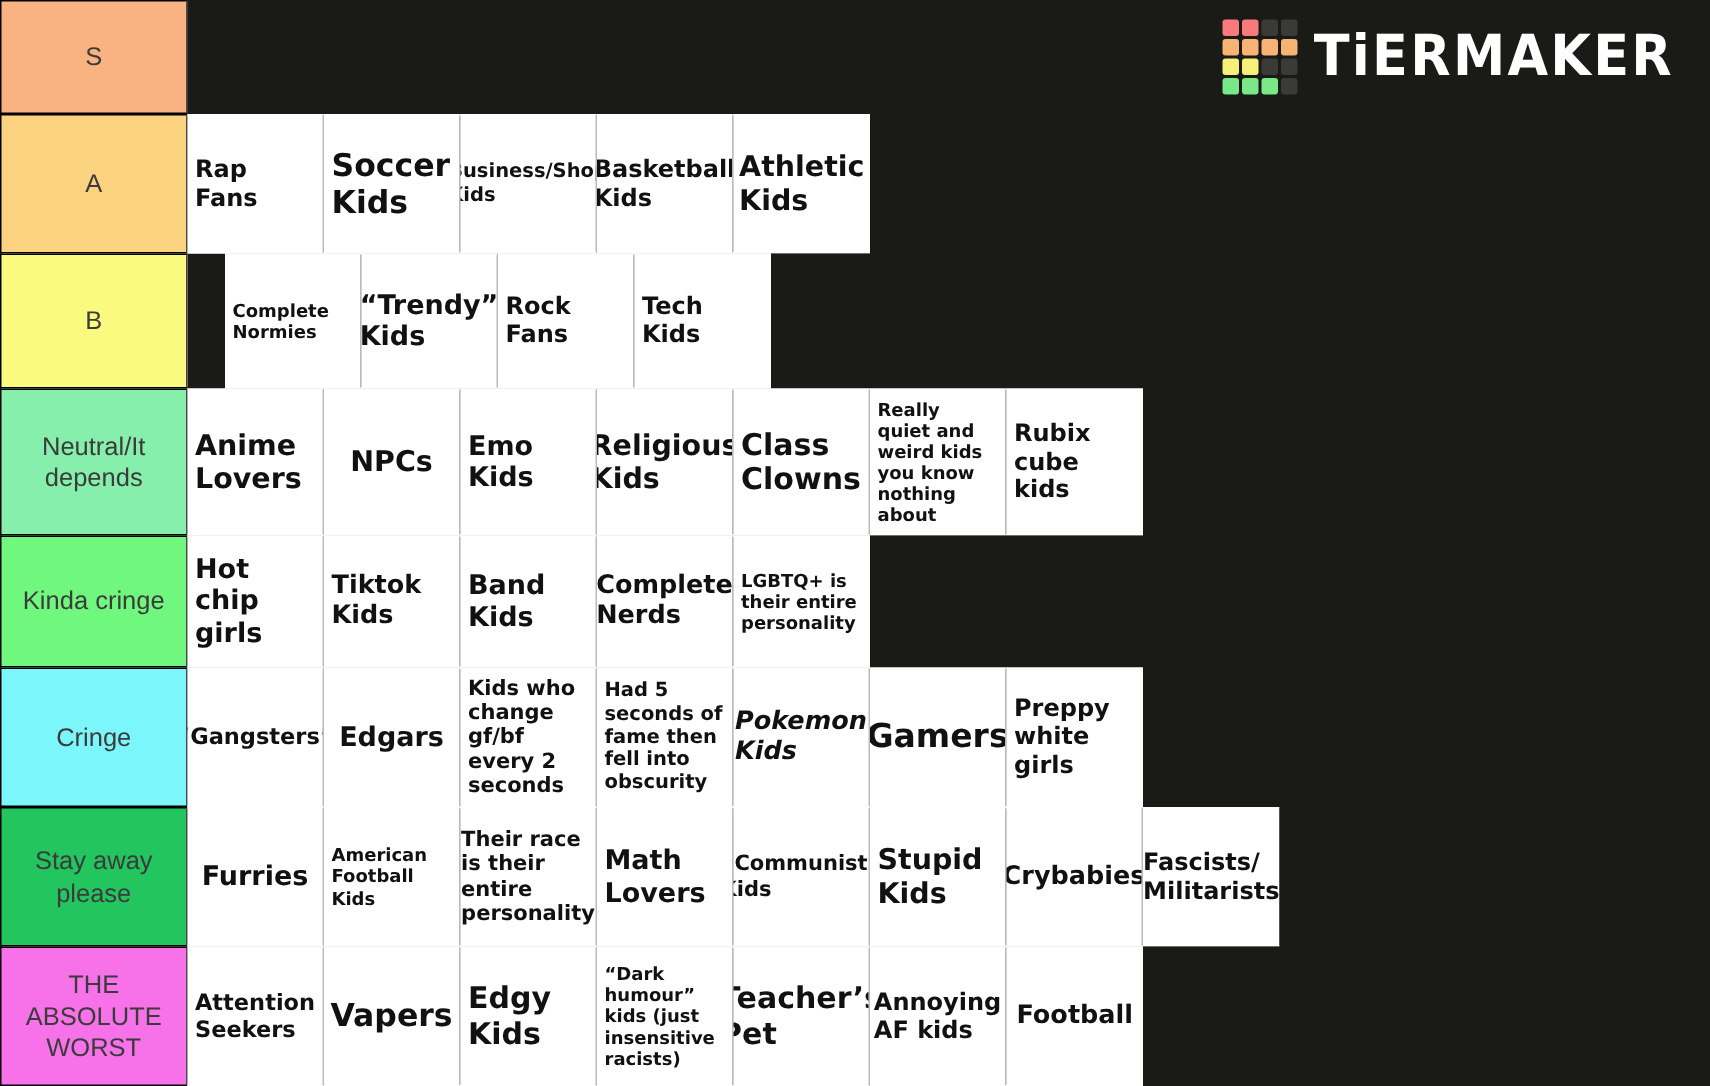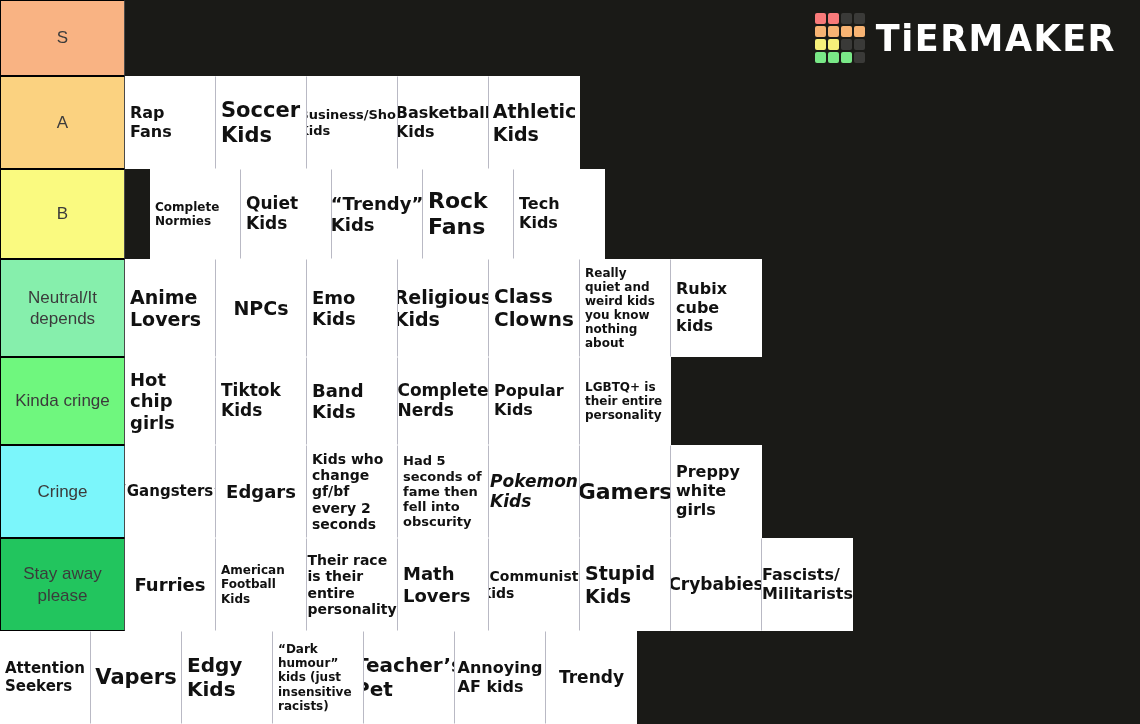--- a/index.html
+++ b/index.html
@@ -137,23 +137,22 @@
         <div class="item-cell" style="width: 91px; min-width: 91px; font-size: 13px;">Business/Shop Kids</div>
         <div class="item-cell" style="width: 91px; min-width: 91px; font-size: 16px;">Basketball Kids</div>
         <div class="item-cell" style="width: 91px; min-width: 91px; font-size: 19px;">Athletic Kids</div>
       </div>
       <div class="rest-fill"></div>
     </div>
     <div class="tier-row" style="height: 90px;">
       <div class="tier-label" style="background: rgb(250, 250, 128); font-size: 17px;">B</div>
       <div class="items-strip">
         <div class="item-cell" style="width: 91px; min-width: 91px; font-size: 12px; margin-left: 25px;">Complete Normies</div>
-        <div class="item-cell" style="width: 91px; min-width: 91px; font-size: 17px;">Quiet Kids</div>
         <div class="item-cell" style="width: 91px; min-width: 91px; font-size: 18px;">“Trendy” Kids</div>
-        <div class="item-cell" style="width: 91px; min-width: 91px; font-size: 22px;">Rock Fans</div>
+        <div class="item-cell" style="width: 91px; min-width: 91px; font-size: 16px;">Rock Fans</div>
         <div class="item-cell" style="width: 91px; min-width: 91px; font-size: 16px;">Tech Kids</div>
       </div>
       <div class="rest-fill"></div>
     </div>
     <div class="tier-row" style="height: 98px;">
       <div class="tier-label" style="background: #86efac; font-size: 17px;">Neutral/It depends</div>
       <div class="items-strip">
         <div class="item-cell" style="width: 91px; min-width: 91px; font-size: 19px;">Anime Lovers</div>
         <div class="item-cell" style="width: 91px; min-width: 91px; font-size: 19px;">NPCs</div>
         <div class="item-cell" style="width: 91px; min-width: 91px; font-size: 18px;">Emo Kids</div>
@@ -164,21 +163,20 @@
       </div>
       <div class="rest-fill"></div>
     </div>
     <div class="tier-row" style="height: 88px;">
       <div class="tier-label" style="background: rgb(111, 247, 126); font-size: 17px;">Kinda cringe</div>
       <div class="items-strip">
         <div class="item-cell" style="width: 91px; min-width: 91px; font-size: 18px;">Hot chip girls</div>
         <div class="item-cell" style="width: 91px; min-width: 91px; font-size: 17px;">Tiktok Kids</div>
         <div class="item-cell" style="width: 91px; min-width: 91px; font-size: 18px;">Band Kids</div>
         <div class="item-cell" style="width: 91px; min-width: 91px; font-size: 17px;">Complete Nerds</div>
-        <div class="item-cell" style="width: 91px; min-width: 91px; font-size: 16px;">Popular Kids</div>
         <div class="item-cell" style="width: 91px; min-width: 91px; font-size: 12px;">LGBTQ+ is their entire personality</div>
       </div>
       <div class="rest-fill"></div>
     </div>
     <div class="tier-row" style="height: 93px;">
       <div class="tier-label" style="background: rgb(123, 246, 251); font-size: 17px;">Cringe</div>
       <div class="items-strip">
         <div class="item-cell" style="width: 91px; min-width: 91px; font-size: 15px;">“Gangsters”</div>
         <div class="item-cell" style="width: 91px; min-width: 91px; font-size: 18px;">Edgars</div>
         <div class="item-cell" style="width: 91px; min-width: 91px; font-size: 14px;">Kids who change gf/bf every 2 seconds</div>
@@ -197,24 +195,25 @@
         <div class="item-cell" style="width: 91px; min-width: 91px; font-size: 14px;">Their race is their entire personality</div>
         <div class="item-cell" style="width: 91px; min-width: 91px; font-size: 18px;">Math Lovers</div>
         <div class="item-cell" style="width: 91px; min-width: 91px; font-size: 14px;">“Communist” Kids</div>
         <div class="item-cell" style="width: 91px; min-width: 91px; font-size: 19px;">Stupid Kids</div>
         <div class="item-cell" style="width: 91px; min-width: 91px; font-size: 17px;">Crybabies</div>
         <div class="item-cell" style="width: 91px; min-width: 91px; font-size: 16px;">Fascists/ Militarists</div>
       </div>
       <div class="rest-fill"></div>
     </div>
     <div class="tier-row" style="height: 93px;">
+      <div class="tier-label" style="background: rgb(247, 114, 233); font-size: 17px;">THE ABSOLUTE WORST</div>
       <div class="items-strip">
         <div class="item-cell" style="width: 91px; min-width: 91px; font-size: 15px;">Attention Seekers</div>
         <div class="item-cell" style="width: 91px; min-width: 91px; font-size: 21px;">Vapers</div>
         <div class="item-cell" style="width: 91px; min-width: 91px; font-size: 20px;">Edgy Kids</div>
         <div class="item-cell" style="width: 91px; min-width: 91px; font-size: 12px;">“Dark humour” kids (just insensitive racists)</div>
         <div class="item-cell" style="width: 91px; min-width: 91px; font-size: 20px;">Teacher’s Pet</div>
         <div class="item-cell" style="width: 91px; min-width: 91px; font-size: 16px;">Annoying AF kids</div>
-        <div class="item-cell" style="width: 91px; min-width: 91px; font-size: 17px;">Trendy</div>
+        <div class="item-cell" style="width: 91px; min-width: 91px; font-size: 17px;">Football</div>
       </div>
       <div class="rest-fill"></div>
     </div>
   </div>
 
 </body></html>

